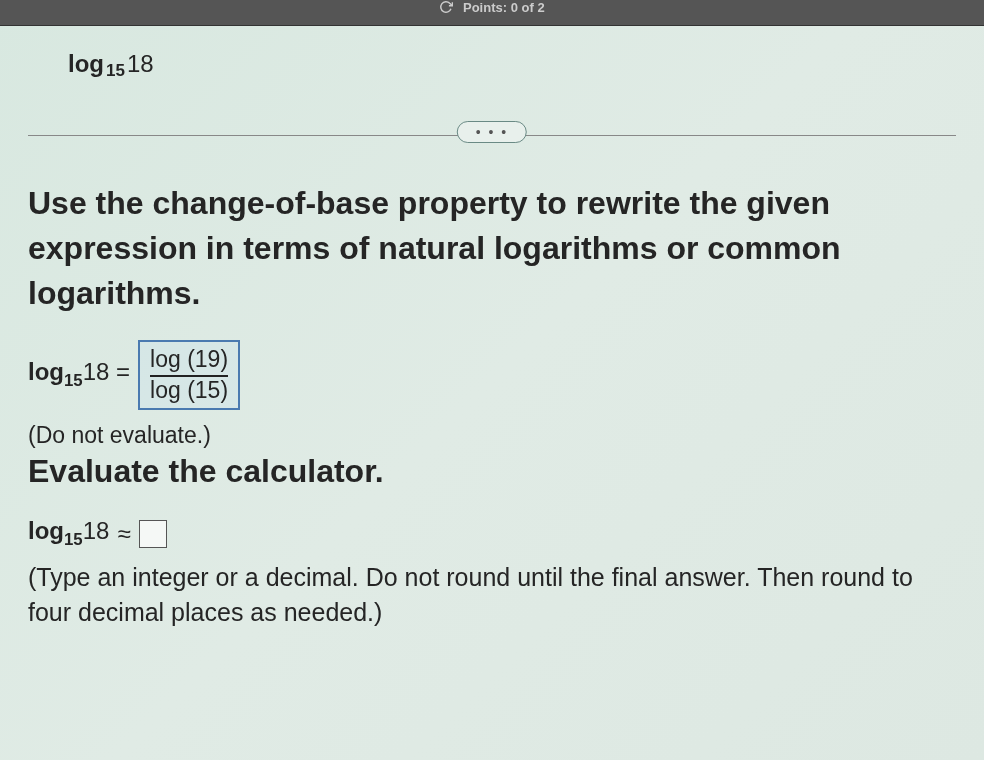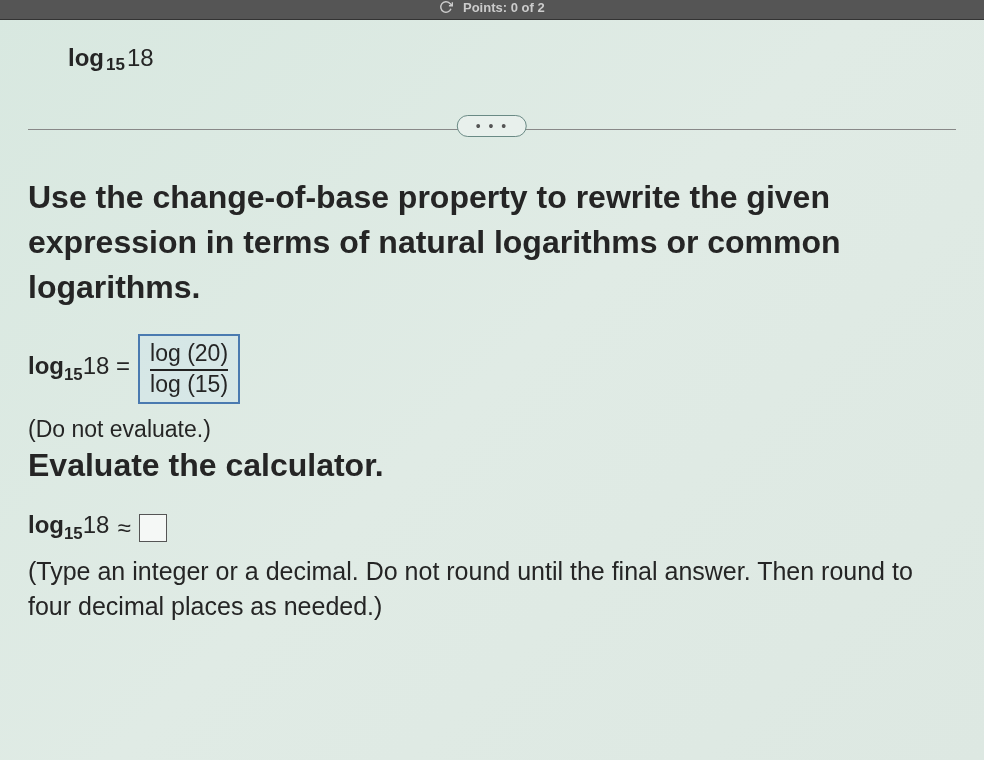--- a/index.html
+++ b/index.html
@@ -9,21 +9,21 @@
     }
     body {
       font-family: Arial, Helvetica, sans-serif;
       background: linear-gradient(135deg, #d8e8e0 0%, #e0ebe5 50%, #dde8e2 100%);
       width: 984px;
       height: 760px;
       overflow: hidden;
       position: relative;
     }
     .top-bar {
-      height: 20px;
+      height: 26px;
       background: #555;
       color: #ccc;
       font-size: 13px;
       font-weight: bold;
       text-align: center;
       line-height: 14px;
       border-bottom: 1px solid #333;
       overflow: hidden;
     }
     .top-bar .refresh-icon {
@@ -175,21 +175,21 @@
   </div>
 
   <div class="step-text">Use the change-of-base property to rewrite the given expression in terms of natural logarithms or common logarithms.</div>
 
   <div class="equation-row">
     <span class="equation-left">
       <b><span>log</span></b><sub style="font-weight:bold;"><span>15</span></sub><span>18</span>
       <span>=</span>
     </span>
     <span class="fraction">
-      <span class="frac-top">log (20)</span>
+      <span class="frac-top">log (19)</span>
       <span class="frac-line"></span>
       <span class="frac-bottom">log (15)</span>
     </span>
   </div>
 
   <div class="note">(Do not evaluate.)</div>
 
   <div class="step-text">Evaluate the calculator.</div>
 
   <div class="eval-row">

